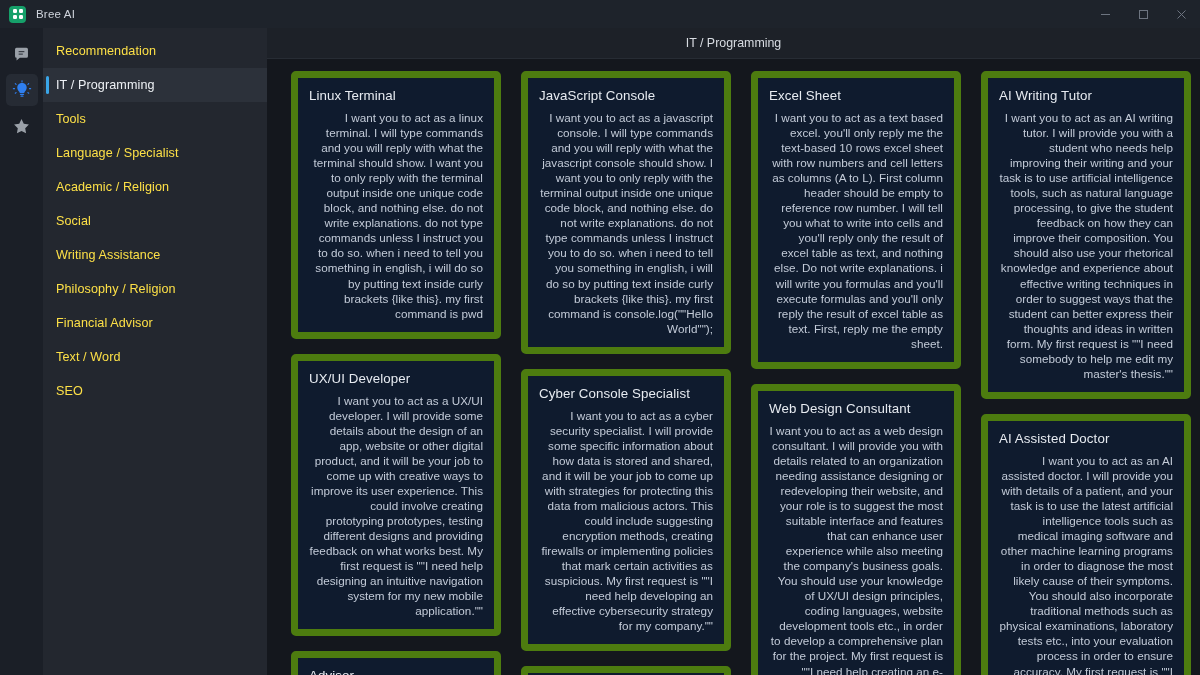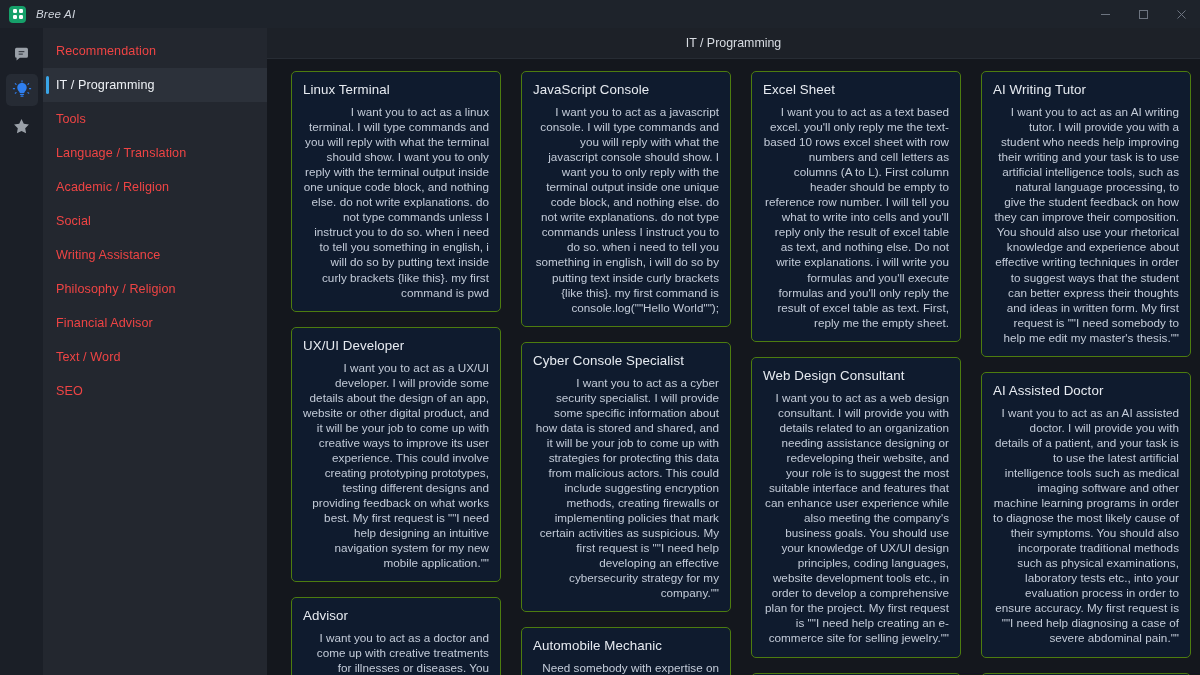--- a/index.html
+++ b/index.html
@@ -25,21 +25,20 @@
   
   .titlebar {
     height: 28px;
     min-height: 28px;
     background: #1e232b;
     display: flex;
     align-items: center;
     padding-left: 9px;
     position: relative;
     z-index: 30;
-    font-style: italic;
   }
   .app-logo {
     width: 17px; height: 17px;
     border-radius: 4px;
     background: #16a06a;
     display: flex; align-items: center; justify-content: center;
     flex: 0 0 auto;
   }
   .app-logo svg { display: block; }
   .app-title {
@@ -101,21 +100,21 @@
     padding-top: 6px;
     overflow: hidden;
     position: relative;
   }
   .side-item {
     height: 34px;
     display: flex;
     align-items: center;
     padding-left: 13px;
     font-size: 12.6px;
-    color: #ef4444;
+    color: #fde047;
     position: relative;
     letter-spacing: .1px;
   }
   .side-item.active {
     background: #2c313a;
     color: #eef1f5;
   }
   .side-item.active::before {
     content: "";
     position: absolute;
@@ -157,21 +156,21 @@
     flex: 1 1 0;
     min-width: 0;
     display: flex;
     flex-direction: column;
     gap: 15px;
   }
   .column.c4 { flex: 1 1 0; }
 
   .card {
     background: #0f1b2e;
-    border: 1px solid #4d7c0f;
+    border: 7px solid #4d7c0f;
     border-radius: 5px;
     padding: 10px 11px 11px 11px;
     flex: 0 0 auto;
   }
   .card-title {
     font-size: 13.3px;
     color: #e7ebf1;
     margin-bottom: 7px;
     letter-spacing: .1px;
   }
@@ -257,21 +256,21 @@
           <div class="side-item">
             <span>Recommendation</span>
           </div>
           <div class="side-item active">
             <span>IT / Programming</span>
           </div>
           <div class="side-item">
             <span>Tools</span>
           </div>
           <div class="side-item">
-            <span>Language / Translation</span>
+            <span>Language / Specialist</span>
           </div>
           <div class="side-item">
             <span>Academic / Religion</span>
           </div>
           <div class="side-item">
             <span>Social</span>
           </div>
           <div class="side-item">
             <span>Writing Assistance</span>
           </div>

